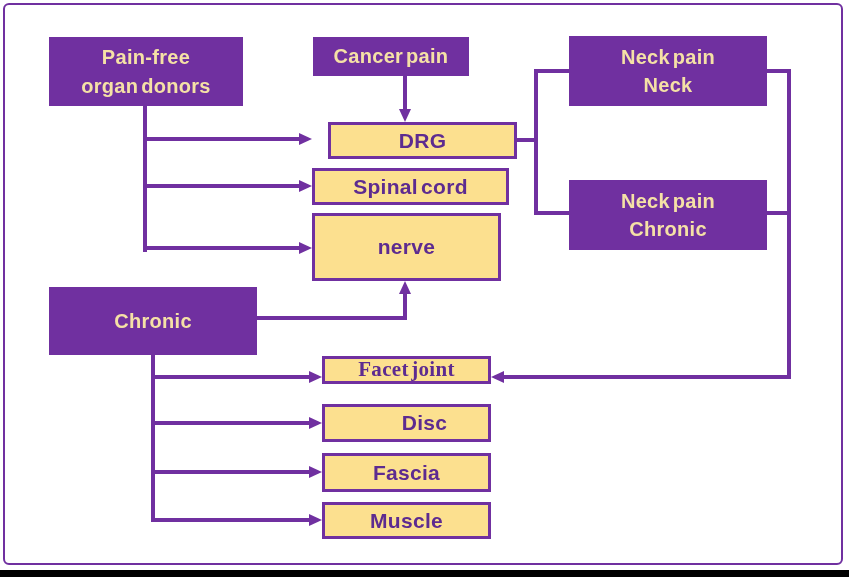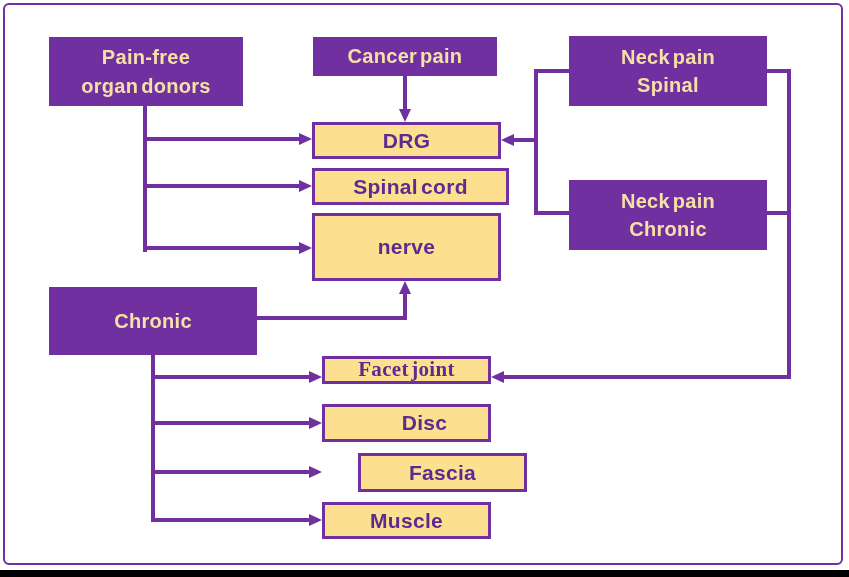--- a/index.html
+++ b/index.html
@@ -43,51 +43,51 @@
 </style>
 </head>
 <body>
 
 <div class="frame"></div>
 
 <div class="node purple" style="left:49px;top:37px;width:194px;height:69px;">
   <span>Pain-free</span>
   <span>organ donors</span>
 </div>
-<div class="node purple" style="left:313px;top:37px;width:184px;height:39px;">
+<div class="node purple" style="left:313px;top:37px;width:156px;height:39px;">
   <span>Cancer pain</span>
 </div>
 <div class="node purple" style="left:569px;top:36px;width:198px;height:70px;">
   <span>Neck pain</span>
-  <span>Spinal</span>
+  <span>Neck</span>
 </div>
 <div class="node purple" style="left:569px;top:180px;width:198px;height:70px;">
   <span>Neck pain</span>
   <span>Chronic</span>
 </div>
 <div class="node purple" style="left:49px;top:287px;width:208px;height:68px;">
   <span>Chronic</span>
 </div>
 
-<div class="node cream" style="left:312px;top:122px;width:189px;height:37px;text-align:right;">
+<div class="node cream" style="left:328px;top:122px;width:189px;height:37px;text-align:right;">
   <span>DRG</span>
 </div>
 <div class="node cream" style="left:312px;top:168px;width:197px;height:37px;">
   <span>Spinal cord</span>
 </div>
 <div class="node cream" style="left:312px;top:213px;width:189px;height:68px;">
   <span>nerve</span>
 </div>
 <div class="node cream" style="left:322px;top:356px;width:169px;height:28px;font-family:Liberation Serif, serif;">
   <span>Facet joint</span>
 </div>
 <div class="node cream" style="left:322px;top:404px;width:169px;height:38px;padding-left:36px;">
   <span>Disc</span>
 </div>
-<div class="node cream" style="left:322px;top:453px;width:169px;height:39px;margin-left:36px;">
+<div class="node cream" style="left:322px;top:453px;width:169px;height:39px;">
   <span>Fascia</span>
 </div>
 <div class="node cream" style="left:322px;top:502px;width:169px;height:37px;text-align:center;">
   <span>Muscle</span>
 </div>
 
 <div class="seg" style="left:143px;top:106px;width:4px;height:146px;"></div>
 <div class="seg" style="left:145px;top:137px;width:156px;height:4px;"></div>
 <div class="arrow right" style="left:299px;top:133px;"></div>
 <div class="seg" style="left:145px;top:184px;width:156px;height:4px;"></div>

